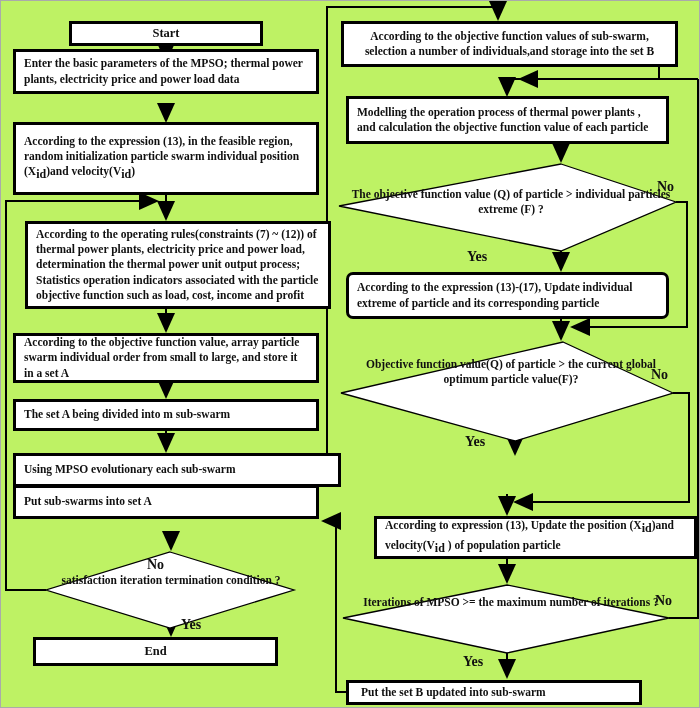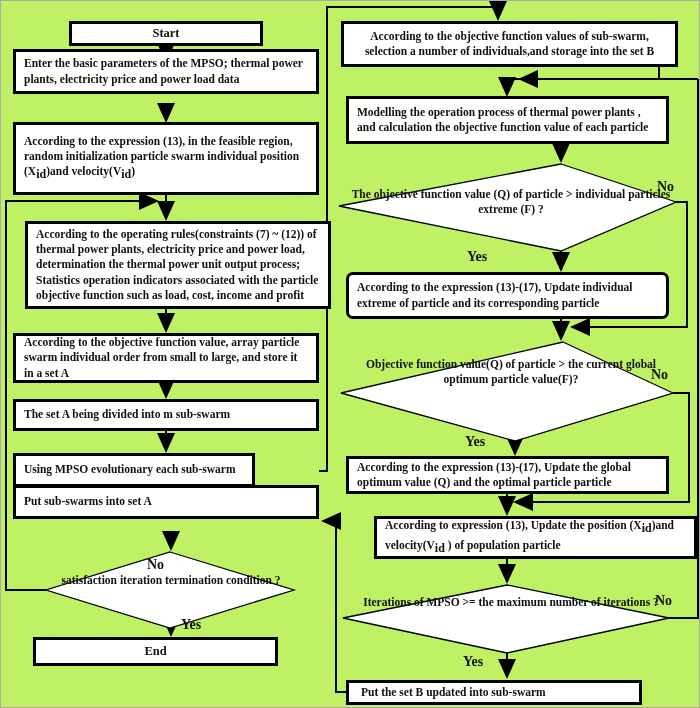--- a/index.html
+++ b/index.html
@@ -95,21 +95,21 @@
     </div>
 
   <div class="node" style="left:12px;top:332px;width:306px;height:50px;">
       <span>According to the objective function value, array particle swarm individual order from small to large, and store it in a set A</span>
     </div>
 
   <div class="node" style="left:12px;top:398px;width:306px;height:32px;">
       <span>The set A being divided into m sub-swarm</span>
     </div>
 
-  <div class="node" style="left:12px;top:452px;width:242px;height:34px;">
+  <div class="node" style="left:12px;top:452px;width:328px;height:34px;">
       <span>Using MPSO evolutionary each sub-swarm</span>
     </div>
 
   <div class="node" style="left:12px;top:484px;width:306px;height:34px;">
       <span>Put sub-swarms into set A</span>
     </div>
 
   <div class="dtext" style="left:60px;top:572px;width:220px;">satisfaction iteration termination condition ?</div>
 
   <div class="node center big" style="left:32px;top:636px;width:245px;height:29px;">
@@ -125,23 +125,20 @@
     </div>
 
   <div class="dtext" style="left:350px;top:186px;width:320px;">The objective function value (Q) of particle &gt; individual particles extreme (F) ?</div>
 
   <div class="node" style="left:345px;top:271px;width:323px;height:47px;border-radius:7px;">
       <span>According to the expression (13)-(17), Update individual extreme of particle and its corresponding particle</span>
     </div>
 
   <div class="dtext" style="left:350px;top:356px;width:320px;">Objective function value(Q) of particle &gt; the current global optimum particle value(F)?</div>
 
-  <div class="node" style="left:345px;top:455px;width:323px;height:38px;">
-      <span>According to the expression (13)-(17), Update the global optimum value (Q) and the optimal particle particle</span>
-    </div>
 
   <div class="node" style="left:345px;top:515px;width:323px;height:43px;margin-left:28px;">
       <span>According to expression (13), Update the position (X<sub>id</sub>)and velocity(V<sub>id</sub> ) of population particle</span>
     </div>
 
   <div class="dtext" style="left:350px;top:594px;width:320px;">Iterations of MPSO &gt;= the maximum number of iterations ?</div>
 
   <div class="node" style="left:345px;top:679px;width:296px;height:25px;padding-left:12px;">
       <span>Put the set B updated into sub-swarm</span>
     </div>

